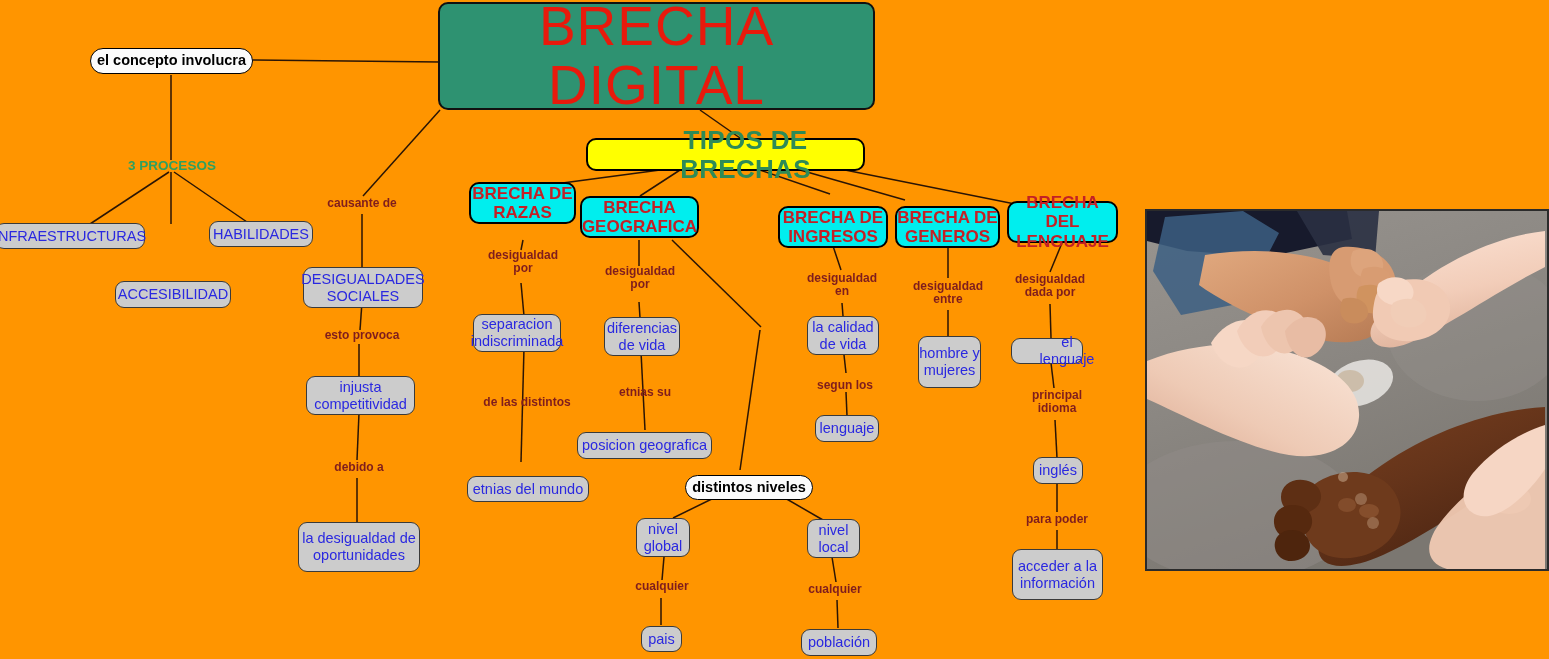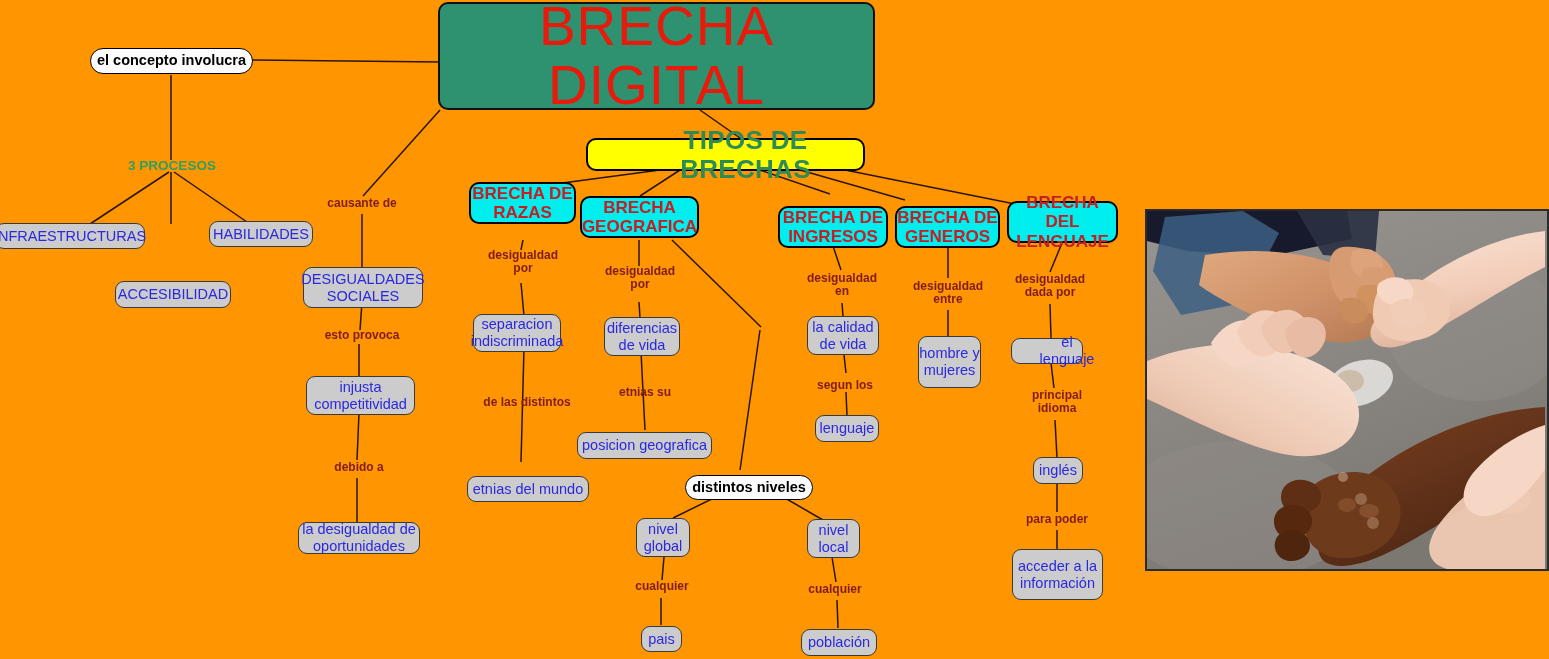--- a/index.html
+++ b/index.html
@@ -209,21 +209,21 @@
   <div class="link-label" style="left:302px; top:197px; width:120px;">causante de</div>
 
   <div class="node n-gray" style="left:303px; top:267px; width:120px; height:41px;">DESIGUALDADES SOCIALES</div>
 
   <div class="link-label" style="left:302px; top:329px; width:120px;">esto provoca</div>
 
   <div class="node n-gray" style="left:306px; top:376px; width:109px; height:39px;">injusta competitividad</div>
 
   <div class="link-label" style="left:302px; top:461px; width:114px;">debido a</div>
 
-  <div class="node n-gray" style="left:298px; top:522px; width:122px; height:32px;">la desigualdad de oportunidades</div>
+  <div class="node n-gray" style="left:298px; top:522px; width:122px; height:50px;">la desigualdad de oportunidades</div>
 
   <div class="node n-yellow" style="left:586px; top:138px; width:279px; height:33px;">TIPOS DE BRECHAS</div>
 
   <div class="node n-cyan" style="left:469px; top:182px; width:107px; height:42px;">BRECHA DE RAZAS</div>
 
   <div class="link-label" style="left:465px; top:249px; width:116px;">desigualdad
 por</div>
 
   <div class="node n-gray" style="left:473px; top:314px; width:88px; height:38px;">separacion indiscriminada</div>
 

